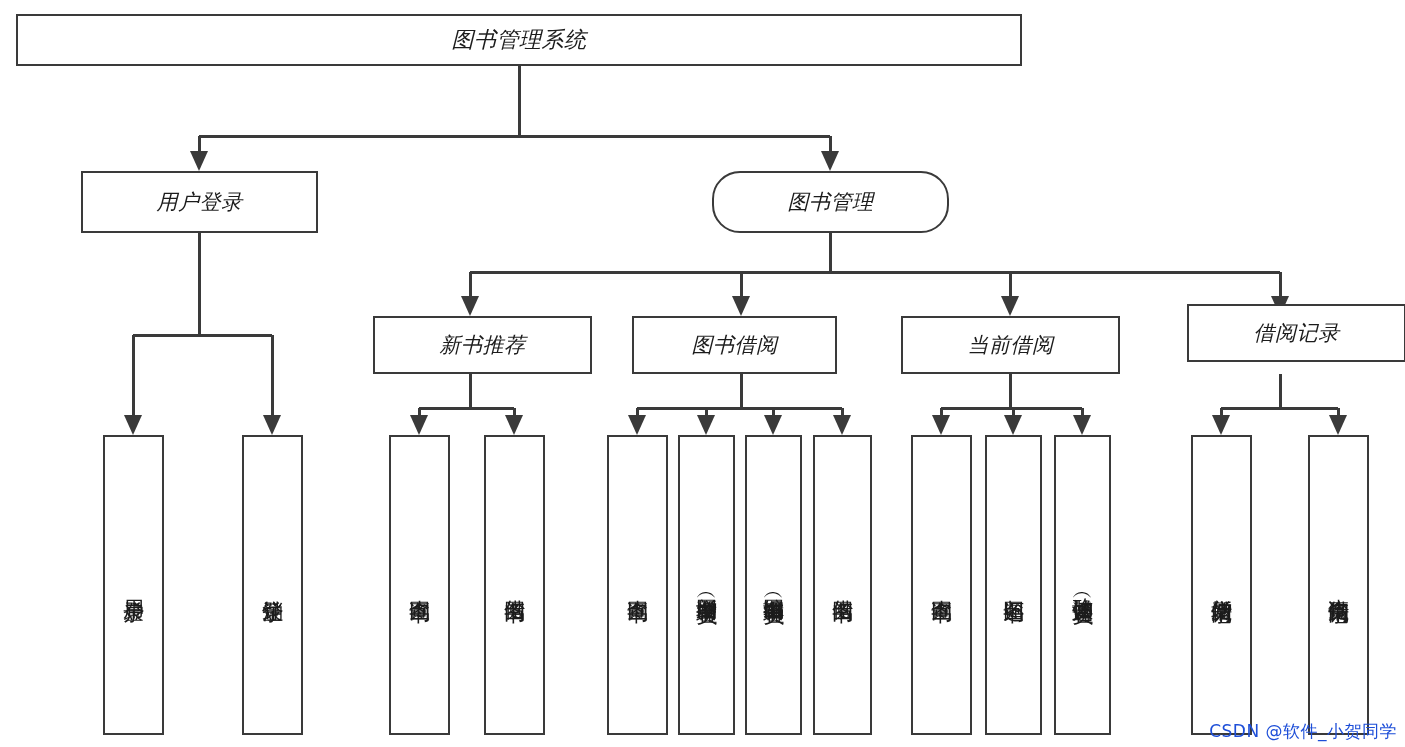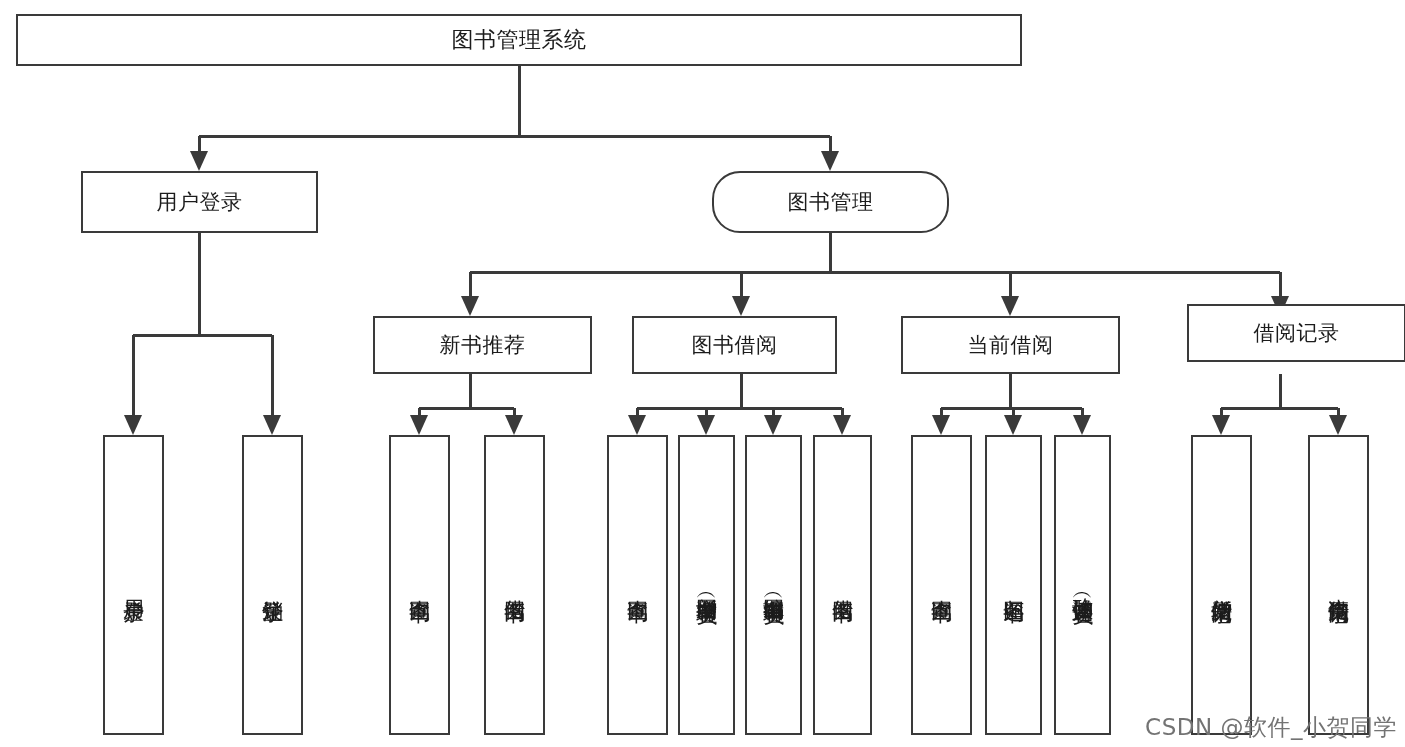--- a/index.html
+++ b/index.html
@@ -37,42 +37,43 @@
   }
   .node .node-label {
     display: block;
     text-align: center;
     line-height: 1.18;
     white-space: nowrap;
     letter-spacing: 0.5px;
   }
   .node.horizontal .node-label {
     font-size: 21px;
+    font-style: italic;
   }
   .node.root .node-label {
     font-size: 22px;
   }
   .node.vertical {
     align-items: center;
     justify-content: center;
   }
   .node.vertical .node-label {
     writing-mode: vertical-rl;
     text-orientation: upright;
     font-size: 21px;
     line-height: 1.26;
     letter-spacing: 1px;
     max-height: 290px;
   }
   #watermark {
     position: absolute;
     right: 8px;
     bottom: 4px;
-    font-size: 23px;
-    color: #737373;
+    font-size: 17px;
+    color: #1d4ed8;
     letter-spacing: 0.5px;
     white-space: nowrap;
     pointer-events: none;
   }
 </style>
 </head>
 <body>
 
 <div id="diagram-root">
 

